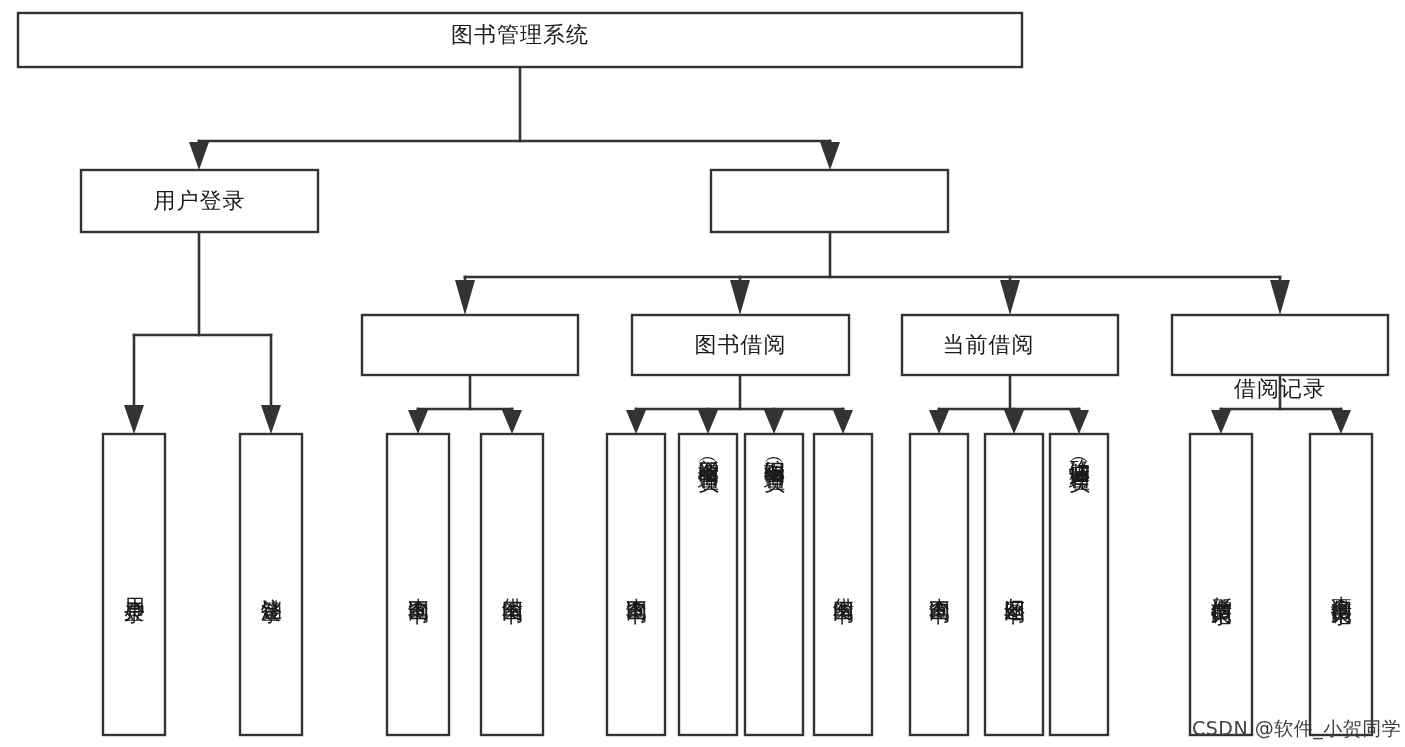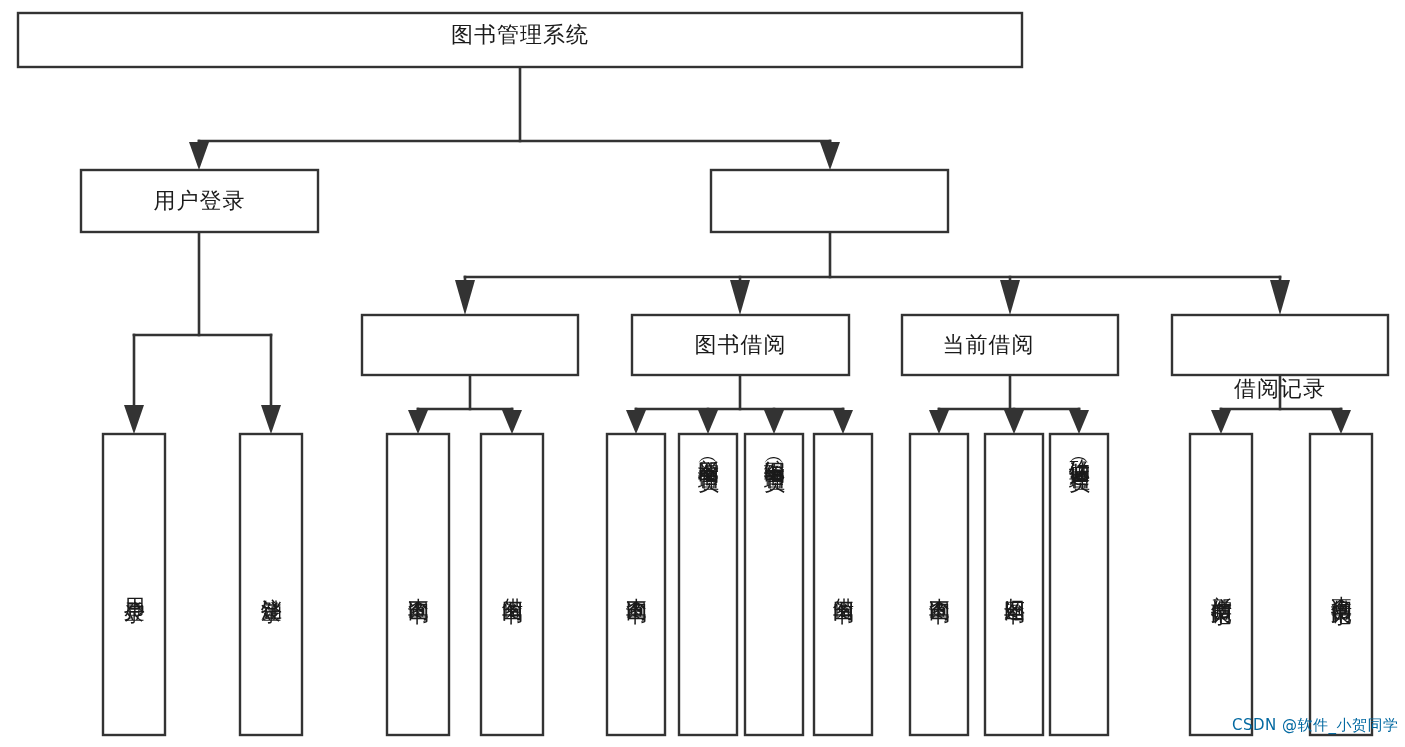--- a/index.html
+++ b/index.html
@@ -64,26 +64,25 @@
     text-orientation: upright;
     color: #1a1a1a;
     font-size: 21px;
     line-height: 1.18;
     letter-spacing: 2px;
     white-space: nowrap;
     pointer-events: none;
   }
   .watermark {
     position: absolute;
-    color: #0369a1;
-    font-size: 15px;
+    color: #404040;
+    font-size: 19px;
     letter-spacing: 0.5px;
     white-space: nowrap;
     pointer-events: none;
-    margin-left: 40px;
   }
 </style>
 </head>
 <body>
 
 <div id="diagram-root">
 
   <svg class="diagram-canvas" viewBox="0 0 1405 747">
     <defs>
       <marker id="arrowDown" markerWidth="14" markerHeight="16" refX="7" refY="15" orient="auto-start-reverse" markerUnits="userSpaceOnUse">

